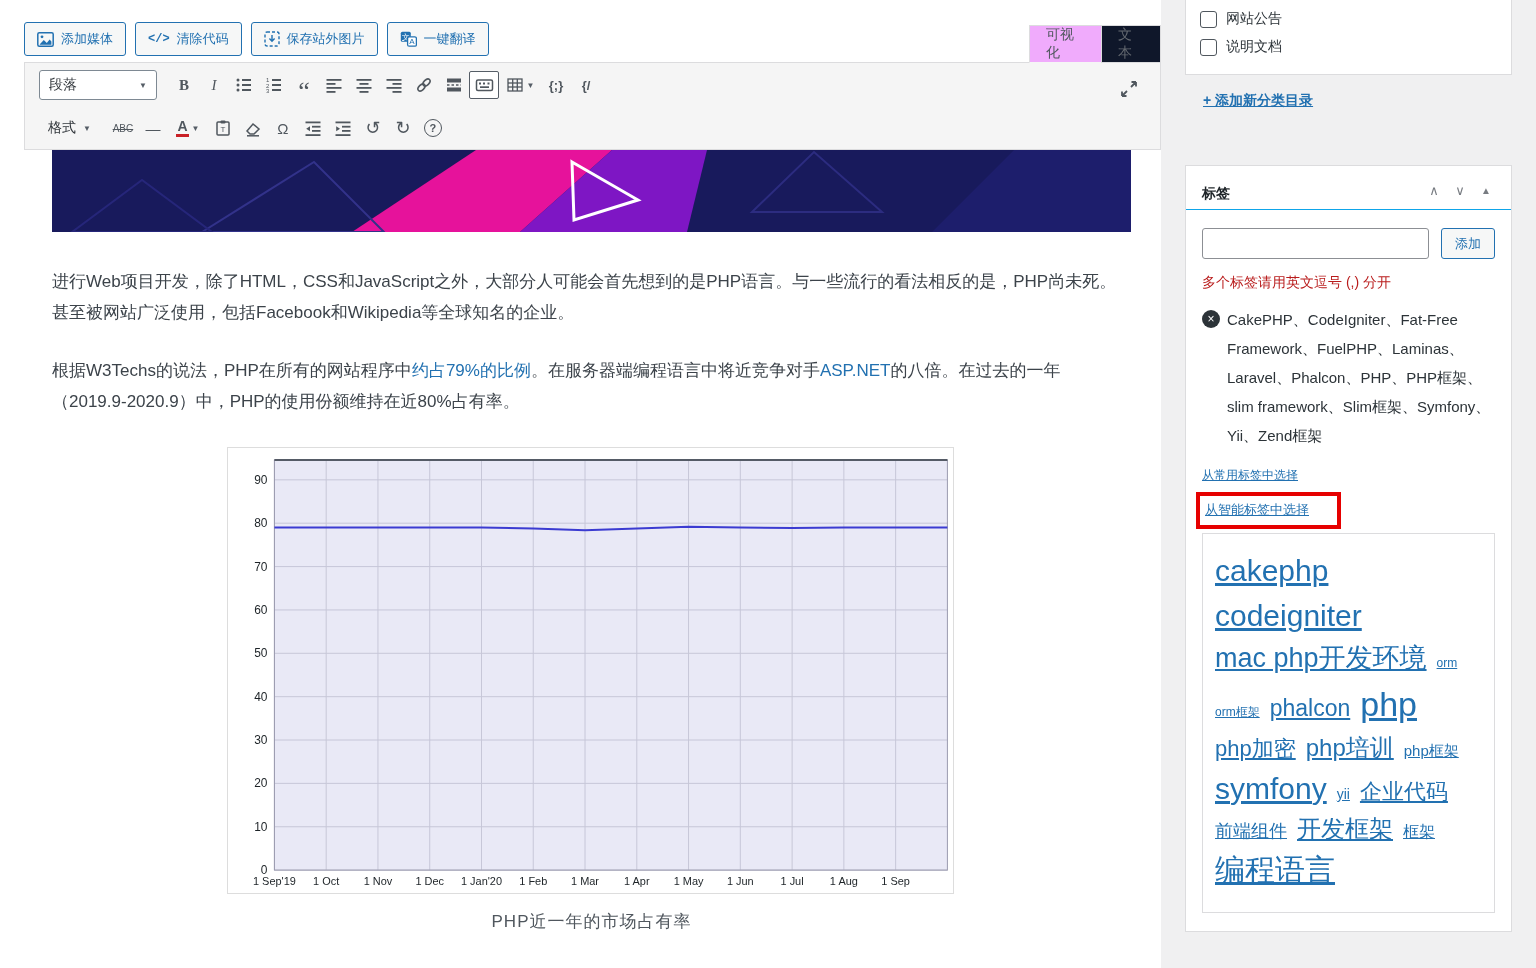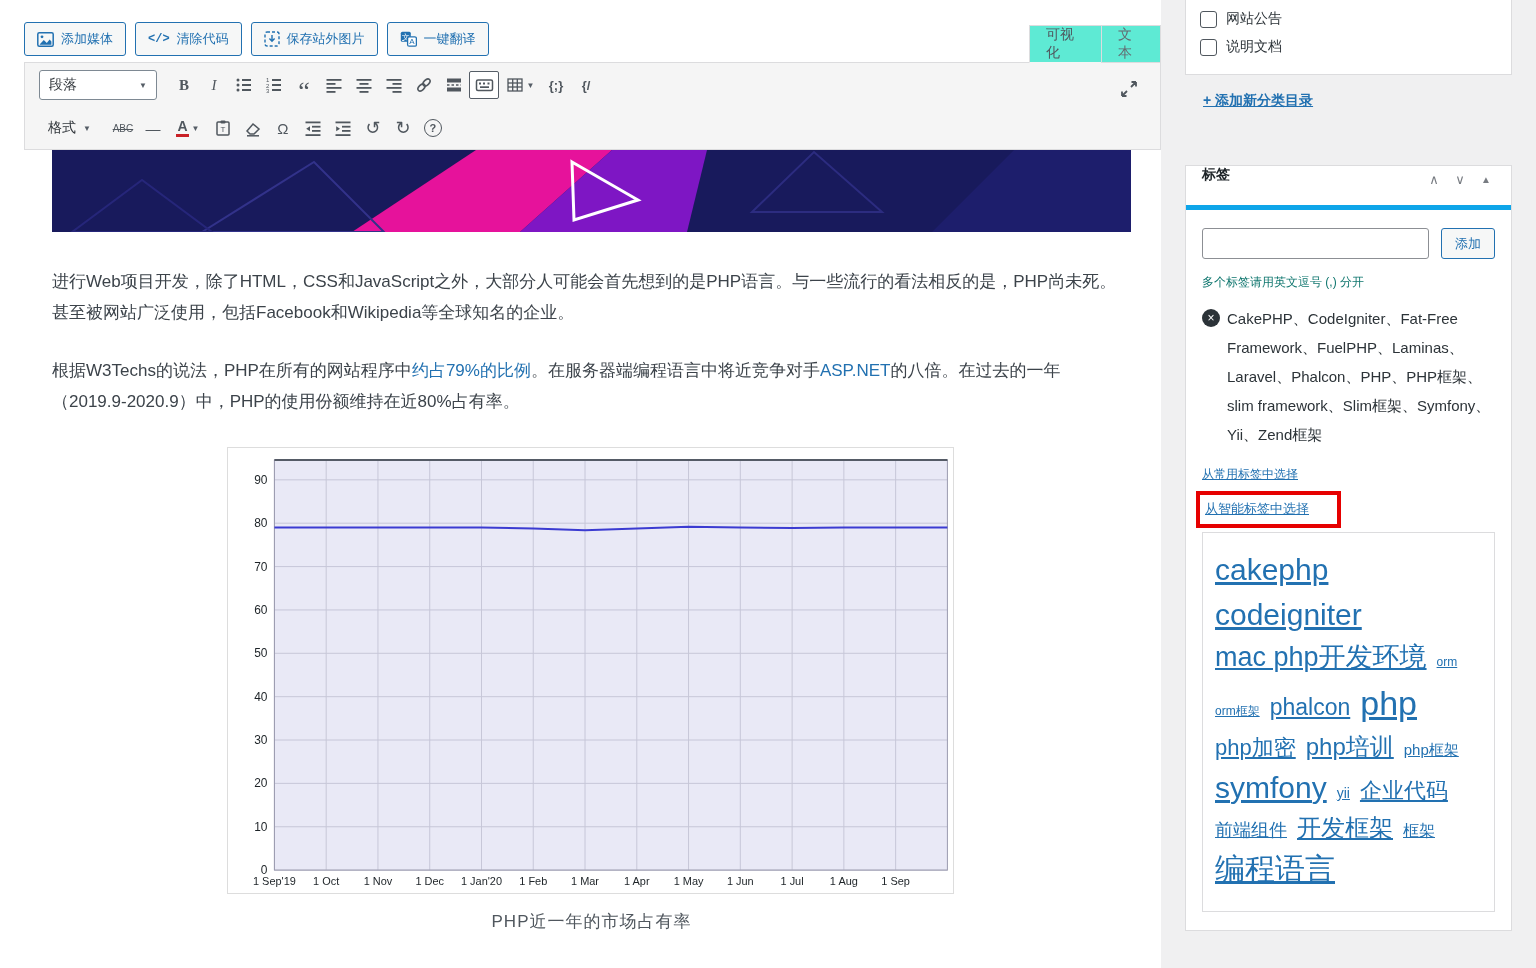--- a/index.html
+++ b/index.html
@@ -9,22 +9,22 @@
 
   
   .top-actions{position:absolute;left:24px;top:22px;display:flex;gap:9px}
   .act-btn{display:inline-flex;align-items:center;gap:7px;height:34px;padding:0 12px;border:1px solid #2271b1;border-radius:3px;background:#f6f7f7;color:#2271b1;font-size:13px;cursor:pointer;white-space:nowrap}
   .act-btn svg{display:block}
   .code-glyph{font-weight:bold;font-size:12px;font-family:"Liberation Mono",monospace}
 
   
   .editor-tabs{position:absolute;left:1029px;top:25px;display:flex;z-index:3}
   .tab{height:38px;padding:0 16px;display:flex;align-items:center;font-size:14px;cursor:pointer;border:1px solid transparent}
-  .tab.active{background:#5eead4;border-color:#dcdcde;border-bottom-color:#f5f5f5;color:#50575e;margin-bottom:-1px}
-  .tab.inactive{background:#5eead4;border-color:#dcdcde;color:#646970;margin-left:-1px}
+  .tab.active{background:#f0abfc;border-color:#dcdcde;border-bottom-color:#f5f5f5;color:#50575e;margin-bottom:-1px}
+  .tab.inactive{background:#0f172a;border-color:#dcdcde;color:#646970;margin-left:-1px}
 
   
   .toolbar{position:absolute;left:24px;top:62px;width:1137px;height:88px;background:#f5f5f5;border:1px solid #dcdcde}
   .tb-row{display:flex;align-items:center;padding:0 14px;height:44px;position:relative}
   .tb-row.r2{height:42px}
   .select-box{display:flex;align-items:center;justify-content:space-between;width:118px;height:30px;background:#fff;border:1px solid #7e8993;border-radius:3px;padding:0 9px;font-size:14px;color:#32373c;cursor:pointer;margin-right:12px}
   .flat-drop{display:flex;align-items:center;gap:7px;height:28px;padding:0 9px;font-size:14px;color:#32373c;cursor:pointer;margin-right:8px}
   .caret{font-size:8px;color:#555d66}
   .tbtn{min-width:30px;height:28px;display:flex;align-items:center;justify-content:center;color:#50575e;font-size:15px;border-radius:2px;cursor:pointer;gap:3px}
   .tbtn svg{display:block}
@@ -49,28 +49,28 @@
   .chart-caption{margin-top:16px;text-align:center;font-size:17px;color:#50575e;letter-spacing:1px}
 
   
   .sidebar{position:absolute;left:1185px;top:0;width:327px}
   .panel{background:#fff;border:1px solid #dcdcde}
   .panel-cats{position:absolute;left:0;top:-6px;width:327px;height:81px;padding-top:10px}
   .cb-row{display:flex;align-items:center;gap:9px;padding:5px 0 5px 14px;font-size:14px;color:#2c3338}
   .cb{width:17px;height:17px;border:1px solid #50575e;border-radius:3px;background:#fff;cursor:pointer;flex:none}
   .add-cat{position:absolute;left:18px;top:92px;font-size:14px;font-weight:bold;color:#2271b1;text-decoration:underline;cursor:pointer;display:inline-block}
   .panel-tags{position:absolute;left:0;top:165px;width:327px;padding-bottom:4px}
-  .panel-header{display:flex;align-items:flex-start;height:44px;padding:0 12px 6px 16px;border-bottom:5px solid #0ea5e9}
+  .panel-header{display:flex;align-items:flex-end;height:44px;padding:0 12px 6px 16px;border-bottom:1px solid #0ea5e9}
   .panel-title{flex:1;font-size:14px;font-weight:bold;color:#1d2327}
   .hicon{width:26px;height:26px;display:flex;align-items:center;justify-content:center;color:#787c82;cursor:pointer;font-size:13px}
   .hicon.toggle{font-size:10px}
   .tag-input-row{display:flex;align-items:center;gap:12px;margin:18px 16px 0}
   .tag-input{flex:1;height:31px;border:1px solid #8c8f94;border-radius:3px;background:#fff;padding:0 8px;font-size:14px;font-family:"Liberation Sans",sans-serif}
   .add-tag-btn{height:31px;padding:0 13px;background:#f6f7f7;border:1px solid #2271b1;border-radius:3px;color:#2271b1;font-size:13px;cursor:pointer}
-  .hint{margin:15px 16px 0;font-size:12px;color:#0f766e}
+  .hint{margin:15px 16px 0;font-size:14px;color:#b91c1c}
   .current-tags{display:flex;gap:7px;margin:13px 16px 0;align-items:flex-start}
   .remove-tag{width:18px;height:18px;border-radius:50%;background:#2c3338;color:#fff;font-size:12px;display:flex;align-items:center;justify-content:center;cursor:pointer;flex:none;margin-top:5px}
   .current-tags-text{font-size:15px;line-height:29px;color:#2c3338}
   .choose-common{display:inline-block;margin:17px 0 0 16px;font-size:12px;color:#2271b1;text-decoration:underline;cursor:pointer}
   .smart-wrap{display:inline-block;border:4px solid #e60000;padding:4px 28px 6px 5px;margin:8px 0 0 10px}
   .choose-smart{font-size:13px;color:#2271b1;text-decoration:underline;cursor:pointer}
   .tag-cloud{border:1px solid #dcdcde;margin:4px 16px 14px;padding:14px 12px 20px;line-height:1.5}
   .cloud-tag{color:#2271b1;text-decoration:underline;margin-right:10px;cursor:pointer;display:inline-block;white-space:nowrap}
 </style>
 </head>

